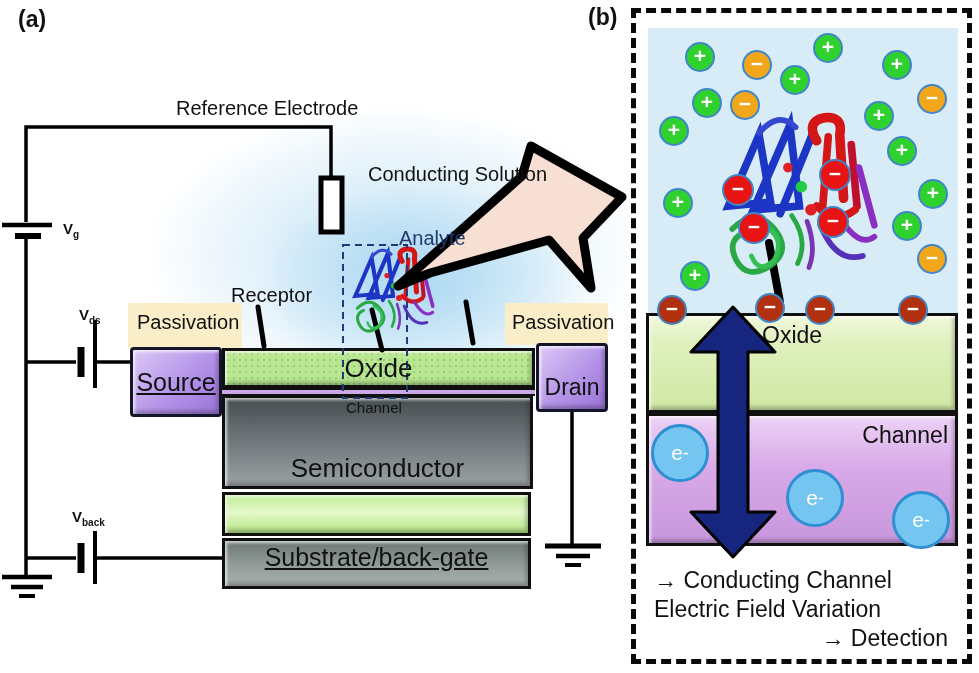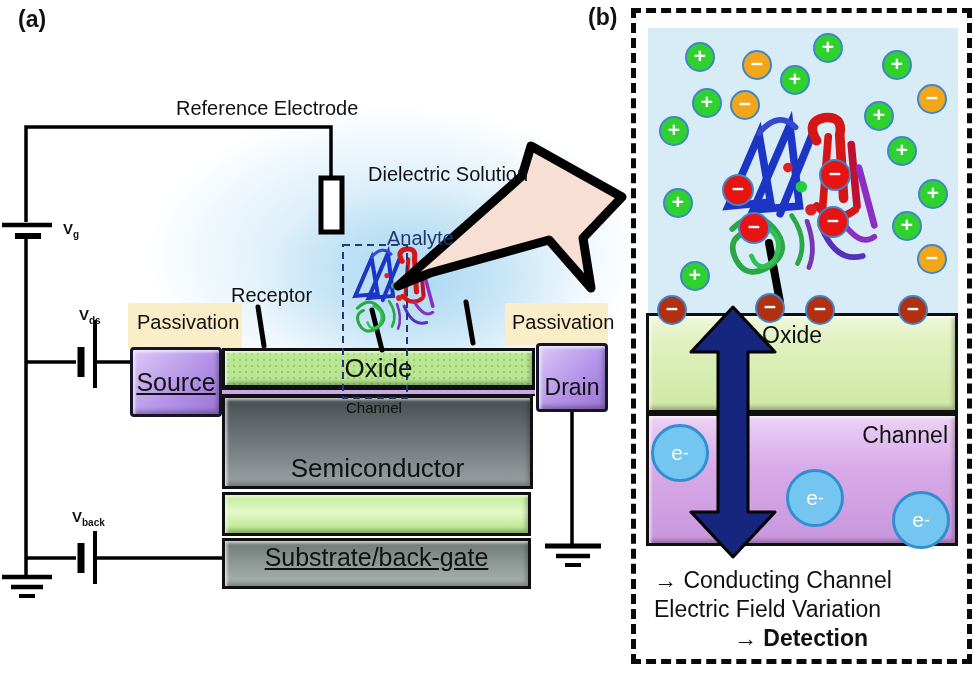--- a/index.html
+++ b/index.html
@@ -56,21 +56,21 @@
     display:flex;align-items:center;justify-content:center;}
   .lbl{position:absolute;z-index:6;white-space:nowrap;color:#111;}
   .ctr{display:flex;align-items:center;justify-content:center;white-space:nowrap;}
   .panel-tag{font-weight:bold;font-size:23px;}
   .f16{font-size:20px;}
   .navy{color:#203a70;}
   .v-label{font-size:15px;font-weight:bold;}
   .v-label sub{font-size:10px;}
   .big{font-size:26px;} .med{font-size:23px;} .src{font-size:25px;text-decoration:underline;}
   .cap{position:absolute;left:654px;top:566px;width:294px;z-index:6;font-size:23px;line-height:29px;}
-  .cap .line3{font-weight:bold;text-align:center;}
+  .cap .line3{font-weight:normal;text-align:right;}
   .ch-region{left:838px;top:421px;width:110px;text-align:right;font-size:23px;line-height:28px;white-space:normal;}
 </style>
 </head>
 <body>
 
 <div class="stage">
 
   <div class="glow glow1"></div>
   <div class="glow glow2"></div>
 
@@ -196,22 +196,22 @@
       <div class="ion surface-charge" style="left: 898px; top: 295px;">−</div>
       <div class="electron" style="left: 651px; top: 424px;">e<sup>-</sup></div>
       <div class="electron" style="left: 786px; top: 469px;">e<sup>-</sup></div>
       <div class="electron" style="left: 892px; top: 491px;">e<sup>-</sup></div>
     </div>
 
   <div class="lbl panel-tag" style="left:18px;top:6px">(a)</div>
   <div class="lbl panel-tag" style="left:588px;top:4px">(b)</div>
 
   <div class="lbl f16" style="left:176px;top:97px">Reference Electrode</div>
-  <div class="lbl f16" style="left:368px;top:163px">Dielectric Solution</div>
-  <div class="lbl f16 navy" style="left:387px;top:227px">Analyte</div>
+  <div class="lbl f16" style="left:368px;top:163px">Conducting Solution</div>
+  <div class="lbl f16 navy" style="left:399px;top:227px">Analyte</div>
   <div class="lbl f16" style="left:231px;top:284px">Receptor</div>
   <div class="lbl f16" style="left:137px;top:311px">Passivation</div>
   <div class="lbl f16" style="left:512px;top:311px">Passivation</div>
 
   <div class="lbl v-label" style="left:63px;top:220px"><span>V</span><sub>g</sub></div>
   <div class="lbl v-label" style="left:79px;top:306px"><span>V</span><sub>ds</sub></div>
   <div class="lbl v-label" style="left:72px;top:508px"><span>V</span><sub>back</sub></div>
 
   <div class="lbl ctr src" style="left:130px;top:347px;width:92px;height:70px">Source</div>
   <div class="lbl ctr med" style="left:536px;top:343px;width:72px;height:89px">Drain</div>

